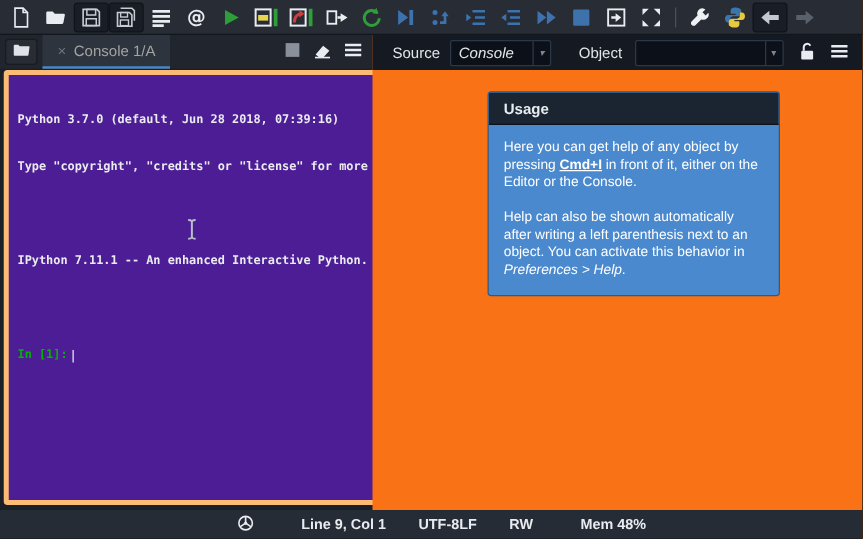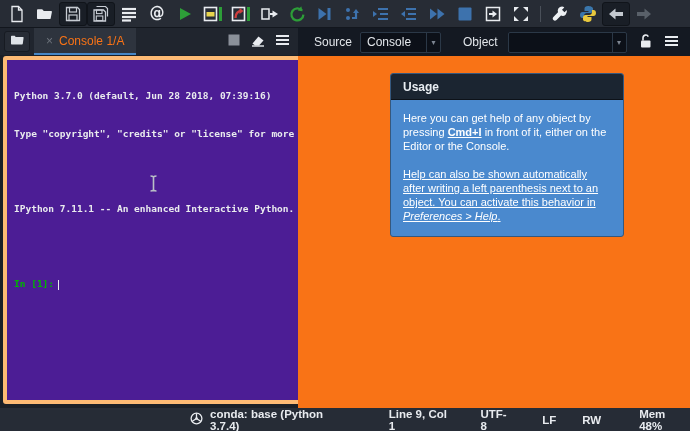--- a/index.html
+++ b/index.html
@@ -18,21 +18,21 @@
   .tsep{width:1px;height:16px;background:#4a5059;margin:0 5px;flex:0 0 auto;}
 
   
   .console-wrap{position:absolute;left:0;top:28px;width:298px;height:380px;background:#1a1f27;}
   .tabbar{height:27px;display:flex;align-items:center;background:#20252e;padding:0 4px;}
   .browse-btn{width:26px;height:21px;background:#272c35;border:1px solid #171b22;border-radius:3px;
               display:flex;align-items:center;justify-content:center;padding:0;cursor:pointer;}
   .tab{height:27px;display:flex;align-items:center;gap:6px;padding:0 12px;margin-left:4px;
        background:#2e343e;border-bottom:2px solid #4787c6;cursor:pointer;}
   .tab-close{color:#6d737c;font:12px "Liberation Sans",sans-serif;}
-  .tab-label{color:#f97316;font:12px "Liberation Sans",sans-serif;white-space:nowrap;}
+  .tab-label{color:#a3a3a3;font:12px "Liberation Sans",sans-serif;white-space:nowrap;}
   .tab-sp{flex:1;}
   .hbtn{width:24px;height:22px;background:transparent;border:none;display:flex;align-items:center;
         justify-content:center;padding:0;cursor:pointer;}
 
   .console-view{position:absolute;left:3px;top:28px;width:324px;height:348px;background:#4c1d95;
                 border:4px solid #fdba74;border-radius:3px;}
   .console-text{position:absolute;left:7px;top:5px;right:17px;bottom:4px;overflow:hidden;
                 font:700 9.5px/12.5px "DejaVu Sans Mono",monospace;color:#e9ebee;white-space:pre;}
   .cline{min-height:12.5px;}
   .prompt-row{display:flex;align-items:flex-end;margin-top:0;}
@@ -47,41 +47,41 @@
   .sb-down{position:absolute;bottom:2px;left:2px;width:0;height:0;border-left:4px solid transparent;
            border-right:4px solid transparent;border-top:5px solid #8a9099;}
 
   
   .help-wrap{position:absolute;left:298px;top:28px;right:0;height:380px;background:#f97316;}
   .help-header{height:28px;display:flex;align-items:center;padding:0 8px;background:#141922;}
   .hh-label{color:#e2e6ea;font:12px "Liberation Sans",sans-serif;margin:0 8px;}
   .dropdown{height:21px;background:#0c1018;border:1px solid #2b3847;border-radius:2px;color:#e2e6ea;
             font:12px "Liberation Sans",sans-serif;display:flex;align-items:center;padding:0 6px;
             position:relative;cursor:pointer;}
-  .dd-source{width:88px;}
+  .dd-source{width:88px;font-style:italic;}
   .dd-object{width:130px;margin-left:2px;}
   .dd-arrow{position:absolute;right:0;top:0;bottom:0;width:14px;border-left:1px solid #2b3847;
             display:flex;align-items:center;justify-content:center;color:#7d8591;font-size:8px;}
 
   
   .usage{position:absolute;left:390px;top:73px;width:234px;height:164px;border:1px solid #35587e;
          border-radius:3px;overflow:hidden;background:#4a89ce;}
   .usage-header{height:26px;background:#1b2531;border-bottom:1px solid #0d1219;color:#e8edf2;
                 font:700 12px "Liberation Sans",sans-serif;display:flex;align-items:center;padding:0 12px;}
   .usage-body{padding:11px 12px 0;color:#fff;font:11px/14px "Liberation Sans",sans-serif;}
   .usage-body p{margin:0 0 14px;}
-  .usage-body p:last-of-type{margin:0;text-decoration:underline;}
+  .usage-body p:last-of-type{margin:0;}
   .ukey{font-weight:700;text-decoration:underline;}
   .uem{font-style:italic;}
 
   
   .statusbar{position:absolute;left:0;right:0;bottom:0;height:23px;background:#262c36;display:flex;
              align-items:center;color:#e8ebef;font:600 11.5px "Liberation Sans",sans-serif;}
   .st-conda{margin-left:190px;display:flex;align-items:center;gap:7px;}
-  .st-pos{margin-left:24px;padding-left:14px;} .st-enc{margin-left:26px;} .st-eol{margin-left:30px;}
+  .st-pos{margin-left:24px;padding-left:14px;} .st-enc{margin-left:26px;} .st-eol{}
   .st-rw{margin-left:26px;} .st-mem{margin-left:26px;padding-left:12px;}
 
   
   .ibeam{position:absolute;left:148px;top:146px;pointer-events:none;}
 </style>
 </head>
 <body>
 
 <div class="app">
 
@@ -383,21 +383,20 @@
     </div>
   </div>
 
   <div class="statusbar">
     <div class="st-conda">
       <span><svg width="13" height="13" viewBox="0 0 13 13">
             <circle cx="6.5" cy="6.5" r="5.4" fill="none" stroke="#e8ebef" stroke-width="1.3"></circle>
             <path d="M6.5 6.5V1.2M6.5 6.5L2 9.5M6.5 6.5L11 9.5" stroke="#e8ebef" stroke-width="1.3" fill="none"></path>
             <circle cx="6.5" cy="6.5" r="1.3" fill="#e8ebef"></circle>
           </svg></span>
-      <span>conda: base (Python 3.7.4)</span>
     </div>
     <span class="st-pos">Line 9, Col 1</span>
     <span class="st-enc">UTF-8</span>
     <span class="st-eol">LF</span>
     <span class="st-rw">RW</span>
     <span class="st-mem">Mem 48%</span>
   </div>
 
 </div>
 

